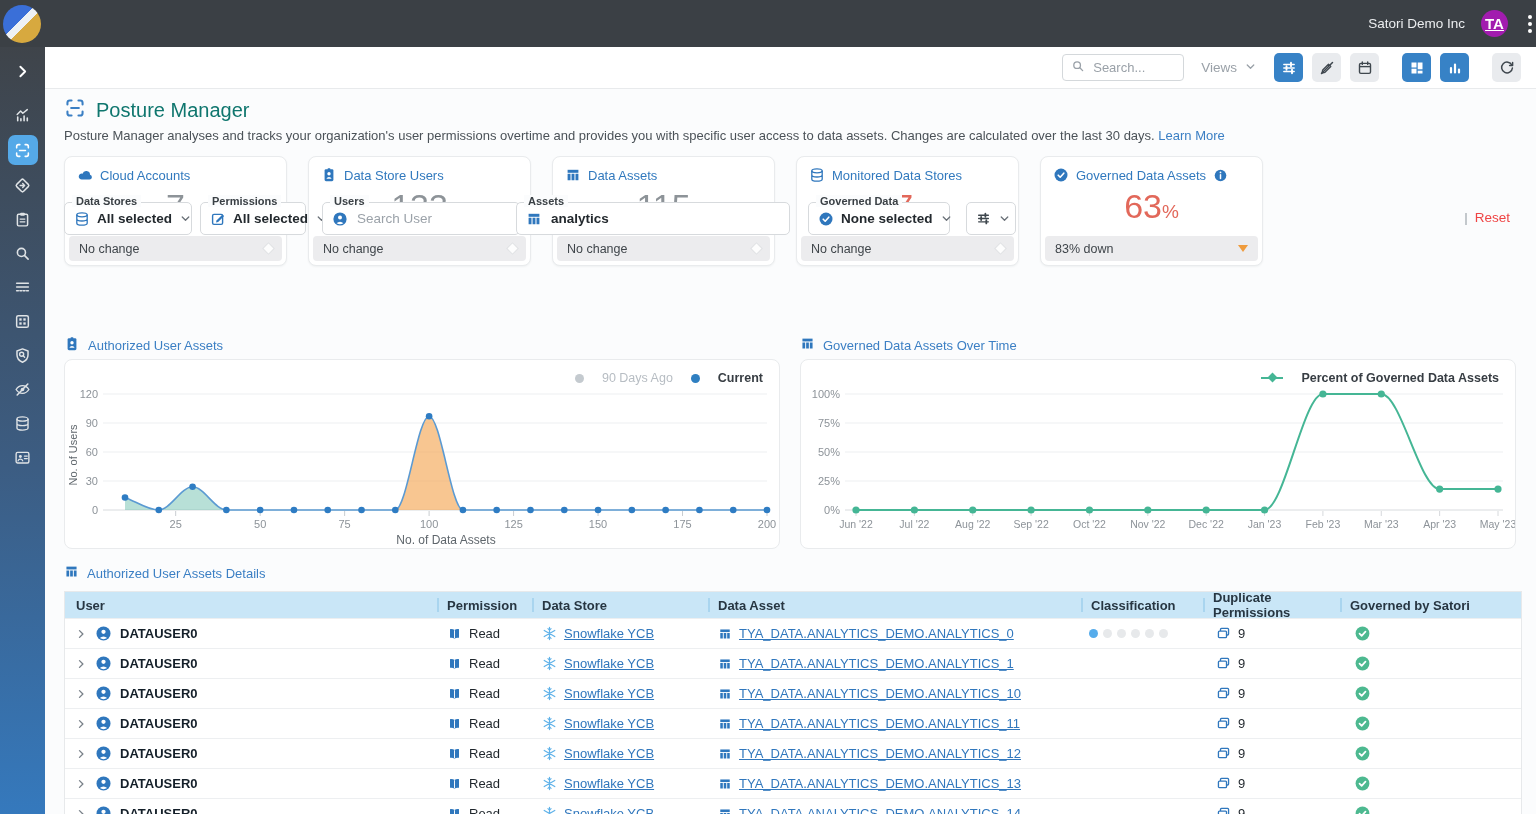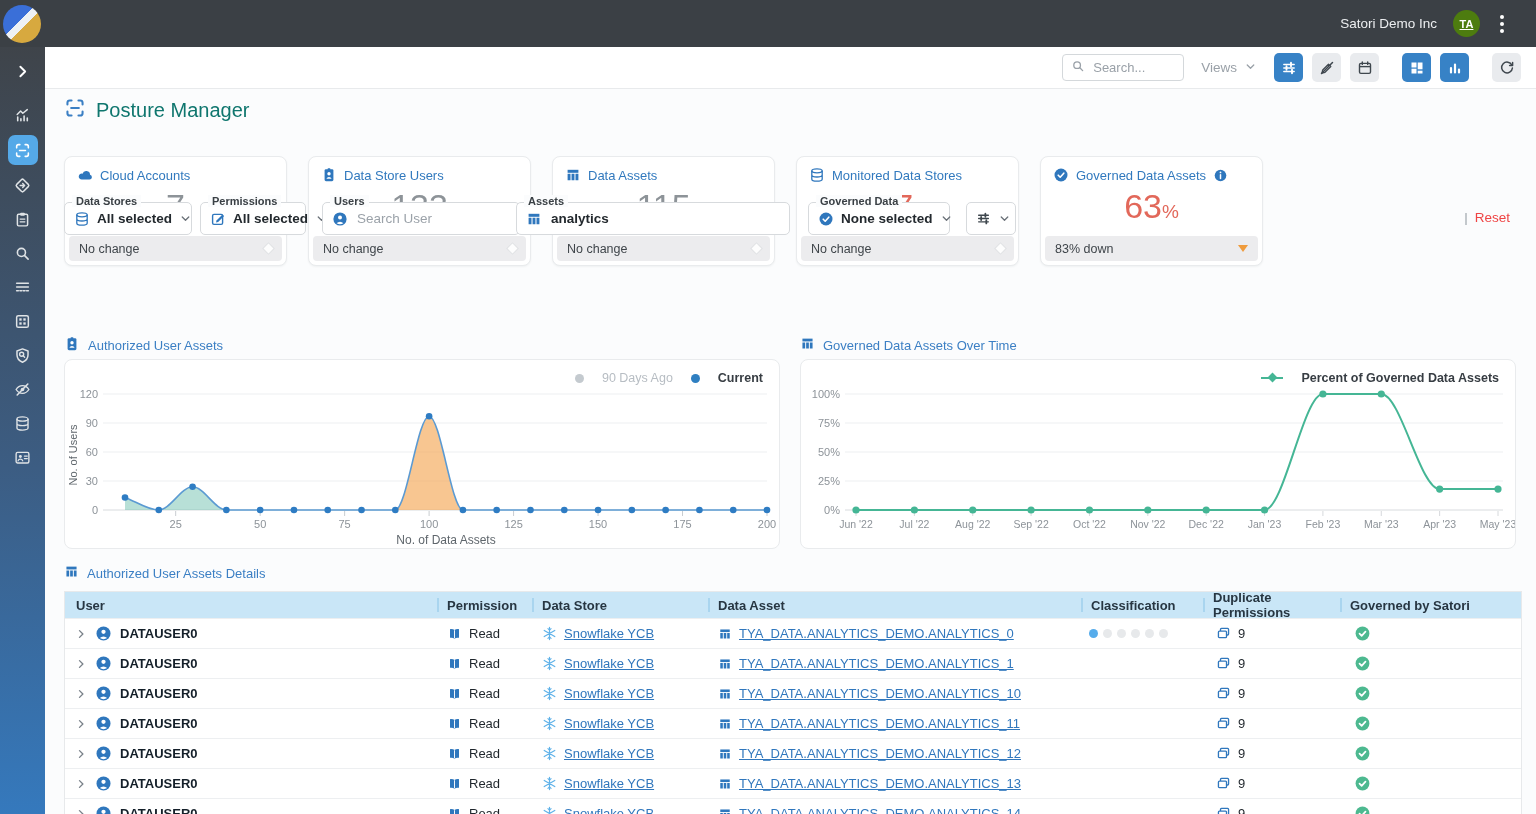--- a/index.html
+++ b/index.html
@@ -1,21 +1,21 @@
 <!DOCTYPE html>
 <html><head>
 <meta charset="utf-8">
 <style>
   html,body{margin:0;padding:0;}
   body{width:1536px;height:814px;overflow:hidden;font-family:"Liberation Sans",sans-serif;background:#fff;position:relative;}
   .topbar{position:absolute;left:0;top:0;width:1536px;height:47px;background:#3b4045;display:flex;align-items:center;padding:0;box-sizing:border-box;}
   .logo{width:38px;height:38px;border-radius:50%;margin-left:3px;background:linear-gradient(135deg,#3a6fd8 0%,#3a6fd8 43%,#eef1f4 43%,#eef1f4 56%,#d7a93f 56%,#d7a93f 100%);}
-  .topbar-right{margin-left:auto;display:flex;align-items:center;gap:16px;padding-right:28px;}
+  .topbar-right{margin-left:auto;display:flex;align-items:center;gap:16px;padding-right:0;}
   .org{color:#eceef0;font-size:13.5px;}
-  .avatar{width:27px;height:27px;border-radius:50%;background:#4d7c0f;color:#fff;font-size:11px;font-weight:bold;display:flex;align-items:center;justify-content:center;text-decoration:underline;}
+  .avatar{width:27px;height:27px;border-radius:50%;background:#a21caf;color:#fff;font-size:15px;font-weight:bold;display:flex;align-items:center;justify-content:center;text-decoration:underline;}
   .kebab{display:flex;flex-direction:column;gap:3px;padding:4px;cursor:pointer;}
   .kebab i{width:4px;height:4px;border-radius:50%;background:#fff;display:block;}
   .sidebar{position:absolute;left:0;top:47px;bottom:0;width:45px;background:linear-gradient(180deg,#3f444a 0%,#3c5d83 55%,#3579bd 100%);display:flex;flex-direction:column;align-items:center;padding-top:10px;gap:6px;box-sizing:border-box;}
   .side-item{width:28px;height:28px;border-radius:7px;display:flex;align-items:center;justify-content:center;color:#dfe3e6;cursor:pointer;flex:0 0 auto;}
   .side-item.active{background:#55a9e8;color:#fff;width:30px;height:30px;}
   .side-item:first-child{margin-bottom:10px;color:#fff;}
   .main{position:absolute;left:45px;top:47px;right:0;bottom:0;background:#fbfcfd;}
   .toolbar{height:41px;background:#fff;border-bottom:1px solid #e8eaec;display:flex;align-items:center;justify-content:flex-end;padding:0 15px;gap:9px;}
   .search-box{display:flex;align-items:center;gap:6px;border:1px solid #d4d8db;border-radius:4px;height:25px;padding:0 8px;width:104px;color:#9aa1a8;background:#fff;}
   .search-box input{border:0;outline:0;width:74px;font-size:13px;color:#3c4248;font-family:inherit;background:transparent;}
@@ -228,20 +228,24 @@
   </div>
 
   <div class="page">
     <div class="title-row">
       <span id="page-title-icon"><svg viewBox="0 0 16 16" width="22" height="22" fill="none" style="color:#3b7fc4;flex:0 0 auto;">
             <path d="M5.5 2.5H4.2A1.7 1.7 0 0 0 2.5 4.2v1.3M10.5 2.5h1.3a1.7 1.7 0 0 1 1.7 1.7v1.3M5.5 13.5H4.2a1.7 1.7 0 0 1-1.7-1.7v-1.3M10.5 13.5h1.3a1.7 1.7 0 0 0 1.7-1.7v-1.3" stroke="currentColor" stroke-width="1.5" fill="none" stroke-linecap="round"></path>
             <path d="M5.2 8h5.6" stroke="currentColor" stroke-width="1.5" stroke-linecap="round"></path>
           </svg></span>
       <span class="page-title">Posture Manager</span>
     </div>
+    <div class="page-desc">
+      <span>Posture Manager analyses and tracks your organization's user permissions overtime and provides you with specific user access to data assets. Changes are calculated over the last 30 days.</span>
+      <span class="link">Learn More</span>
+    </div>
 
     <div class="cards" id="stat-cards">
         <div class="card">
           <div class="card-head">
             <svg viewBox="0 0 16 16" width="16" height="16" fill="none" style="color:#2f77bd;flex:0 0 auto;">
               <path d="M4.8 12.6a3 3 0 1 1 .7-5.9 3.9 3.9 0 0 1 7.6 1 2.5 2.5 0 0 1-.6 4.9z" fill="currentColor"></path>
             </svg>
             <span class="lbl">Cloud Accounts</span>
           </div>
           <div class="card-value"><span style="color: rgb(141, 147, 152);">7</span><span class="sfx" style="color: rgb(141, 147, 152);"></span></div>

